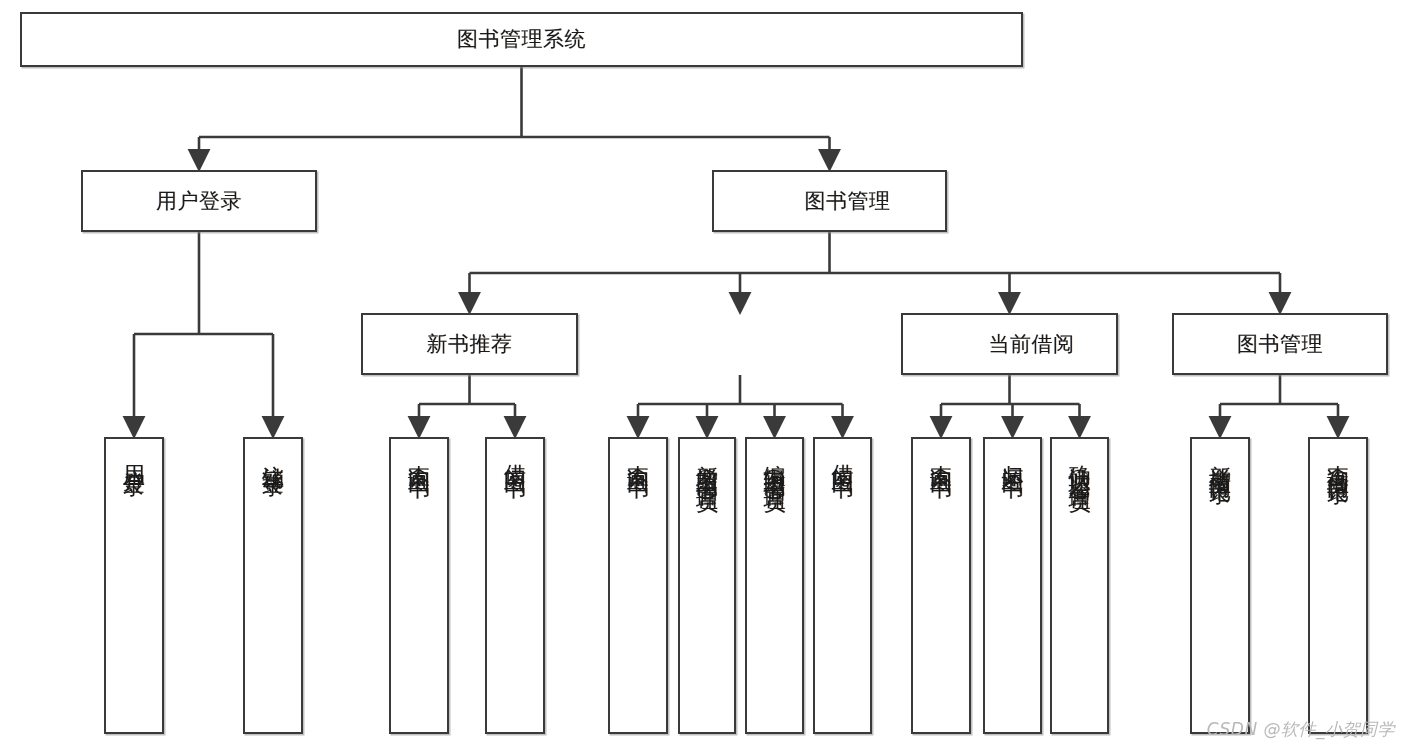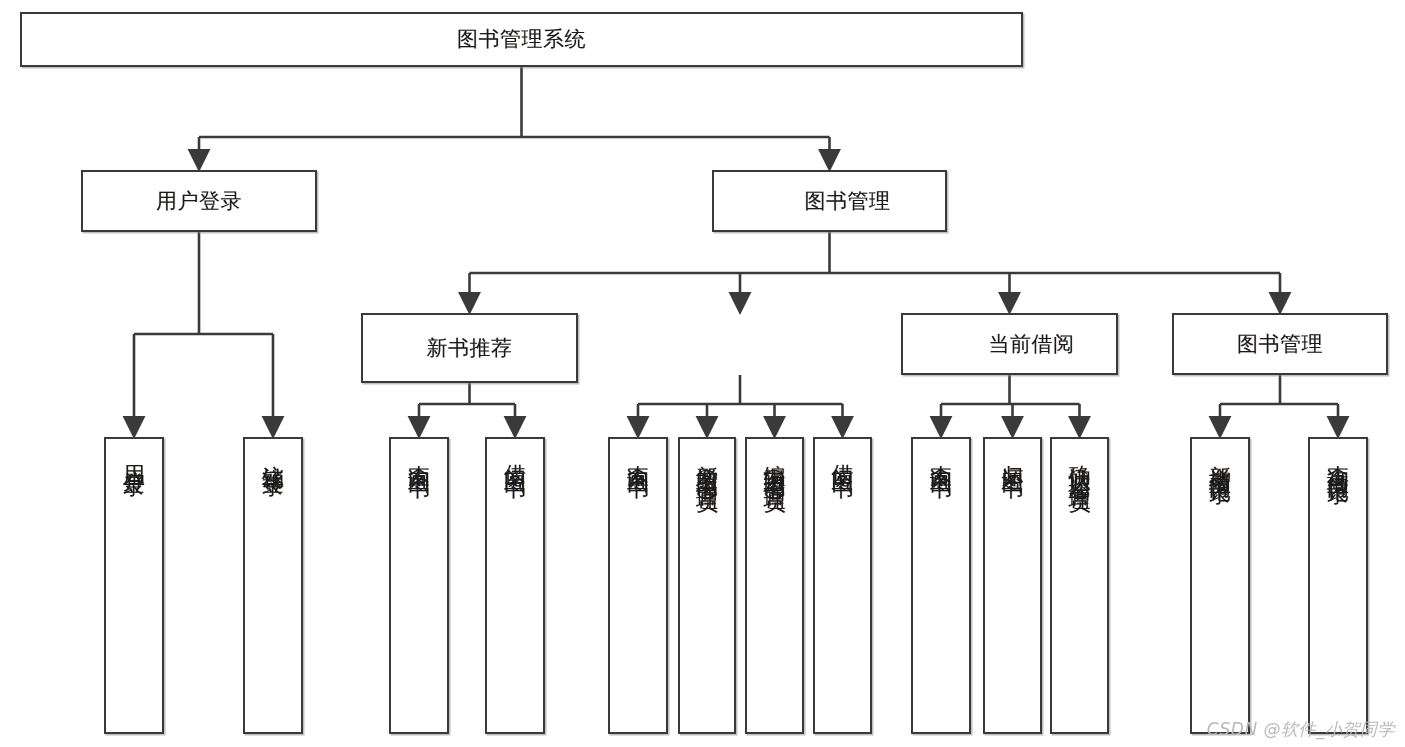--- a/index.html
+++ b/index.html
@@ -102,21 +102,21 @@
   </svg>
 <div class="node" style="left: 20px; top: 12px; width: 1003px; height: 55px;">
       <span class="label">图书管理系统</span>
     </div>
     <div class="node" style="left: 81px; top: 170px; width: 236px; height: 62px;">
       <span class="label">用户登录</span>
     </div>
     <div class="node" style="left: 712px; top: 170px; width: 235px; height: 62px; padding-left: 36px;">
       <span class="label">图书管理</span>
     </div>
-    <div class="node" style="left: 361px; top: 313px; width: 217px; height: 70px;">
+    <div class="node" style="left: 361px; top: 313px; width: 217px; height: 62px;">
       <span class="label">新书推荐</span>
     </div>
     <div class="node" style="left: 901px; top: 313px; width: 217px; height: 62px; padding-left: 44px;">
       <span class="label">当前借阅</span>
     </div>
     <div class="node" style="left: 1172px; top: 313px; width: 216px; height: 62px;">
       <span class="label">图书管理</span>
     </div>
     <div class="node vertical" style="left: 104px; top: 437px; width: 60px; height: 297px;">
       <span class="label">用户登录</span>

